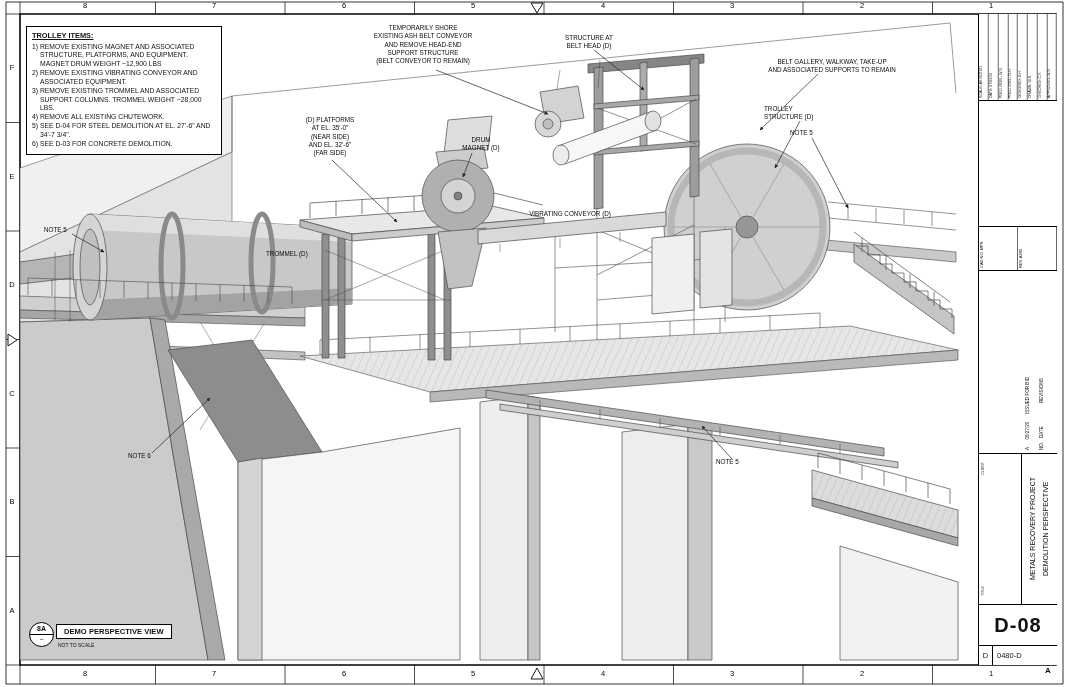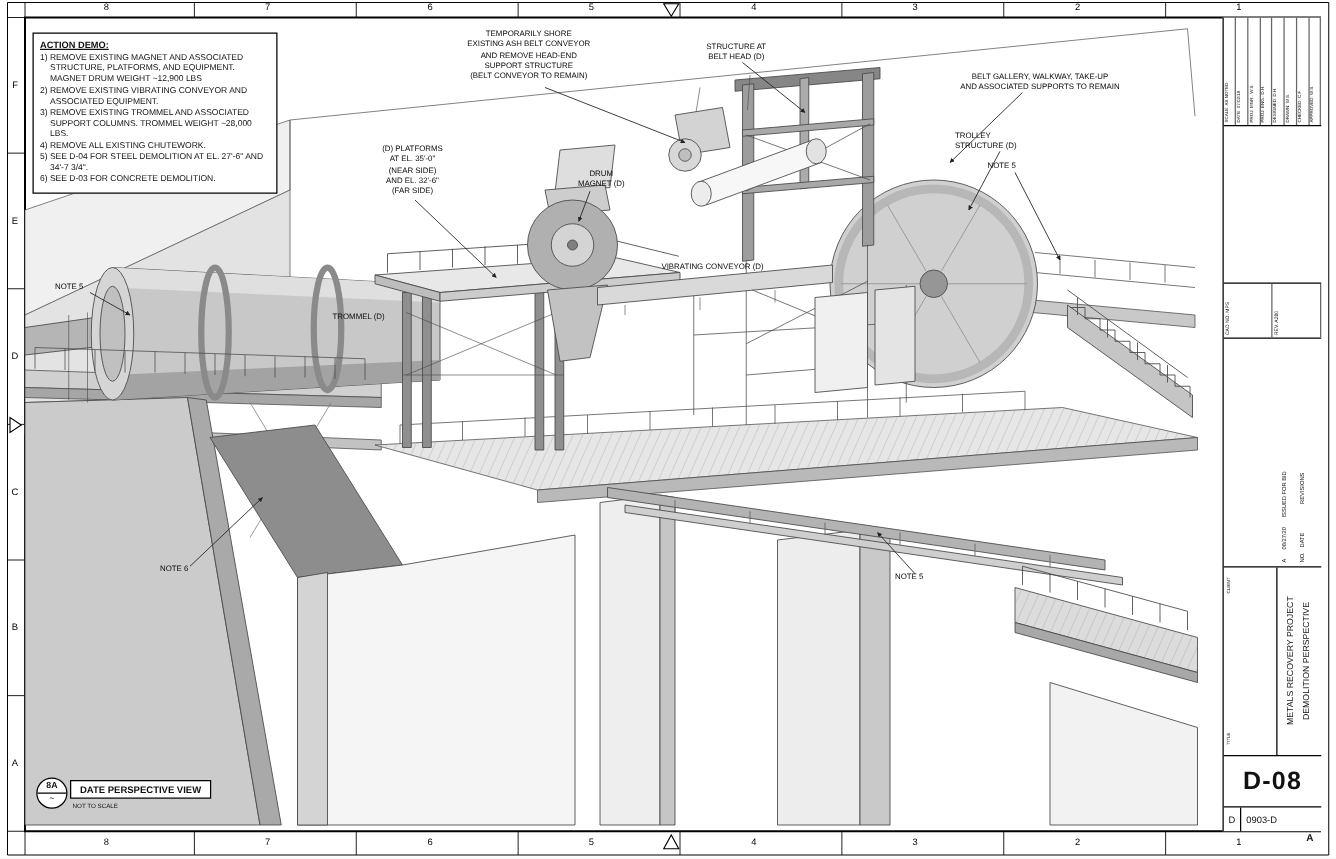--- a/index.html
+++ b/index.html
@@ -246,21 +246,21 @@
   <span class="g gb" style="left:856px">2</span>
   <span class="g gb" style="left:985px">1</span>
   <span class="g gl" style="top:63px">F</span>
   <span class="g gl" style="top:172px">E</span>
   <span class="g gl" style="top:280px">D</span>
   <span class="g gl" style="top:389px">C</span>
   <span class="g gl" style="top:497px">B</span>
   <span class="g gl" style="top:606px">A</span>
 
   <div class="ai-box">
-    <div class="ai-title">ACTION DEMO:</div>
+    <div class="ai-title">TROLLEY ITEMS:</div>
     <div class="ai-item">1) REMOVE EXISTING MAGNET AND ASSOCIATED STRUCTURE, PLATFORMS, AND EQUIPMENT. MAGNET DRUM WEIGHT ~12,900 LBS</div>
     <div class="ai-item">2) REMOVE EXISTING VIBRATING CONVEYOR AND ASSOCIATED EQUIPMENT.</div>
     <div class="ai-item">3) REMOVE EXISTING TROMMEL AND ASSOCIATED SUPPORT COLUMNS. TROMMEL WEIGHT ~28,000 LBS.</div>
     <div class="ai-item">4) REMOVE ALL EXISTING CHUTEWORK.</div>
     <div class="ai-item">5) SEE D-04 FOR STEEL DEMOLITION AT EL. 27'-6" AND 34'-7 3/4".</div>
     <div class="ai-item">6) SEE D-03 FOR CONCRETE DEMOLITION.</div>
   </div>
 
   <div class="anno c" style="left:352px;top:24px;width:142px">TEMPORARILY SHORE
 EXISTING ASH BELT CONVEYOR
@@ -284,21 +284,21 @@
   <div class="anno c" style="left:505px;top:210px;width:130px">VIBRATING CONVEYOR (D)</div>
   <div class="anno" style="left:266px;top:250px;width:70px">TROMMEL (D)</div>
   <div class="anno" style="left:44px;top:226px;width:40px">NOTE 5</div>
   <div class="anno" style="left:128px;top:452px;width:40px">NOTE 6</div>
   <div class="anno" style="left:716px;top:458px;width:40px">NOTE 5</div>
 
   <div class="bubble">
     <span class="top">8A</span>
     <span class="bot">~</span>
   </div>
-  <div class="view-title">DATE PERSPECTIVE VIEW</div>
+  <div class="view-title">DEMO PERSPECTIVE VIEW</div>
   <div class="view-scale">NOT TO SCALE</div>
 
   <div class="tb">
     <div class="tb-s1">
       <div class="cell">SCALE: AS NOTED</div>
       <div class="cell">DATE: 07/02/19</div>
       <div class="cell">PROJ. MGR.: W.S.</div>
       <div class="cell">PROJ. ENG.: D.H.</div>
       <div class="cell">DESIGNED: D.H.</div>
       <div class="cell">DRAWN: W.S.</div>
@@ -322,18 +322,18 @@
       <div class="tb-title">
         <div class="lines">
           <div>METALS RECOVERY PROJECT</div>
           <div>DEMOLITION PERSPECTIVE</div>
         </div>
       </div>
     </div>
     <div class="tb-s6">D-08</div>
     <div class="tb-s7">
       <span class="pfx">D</span>
-      <span class="num">0903-D</span>
+      <span class="num">0480-D</span>
     </div>
   </div>
   <span class="corner-a">A</span>
 
 </div>
 
 </body></html>

